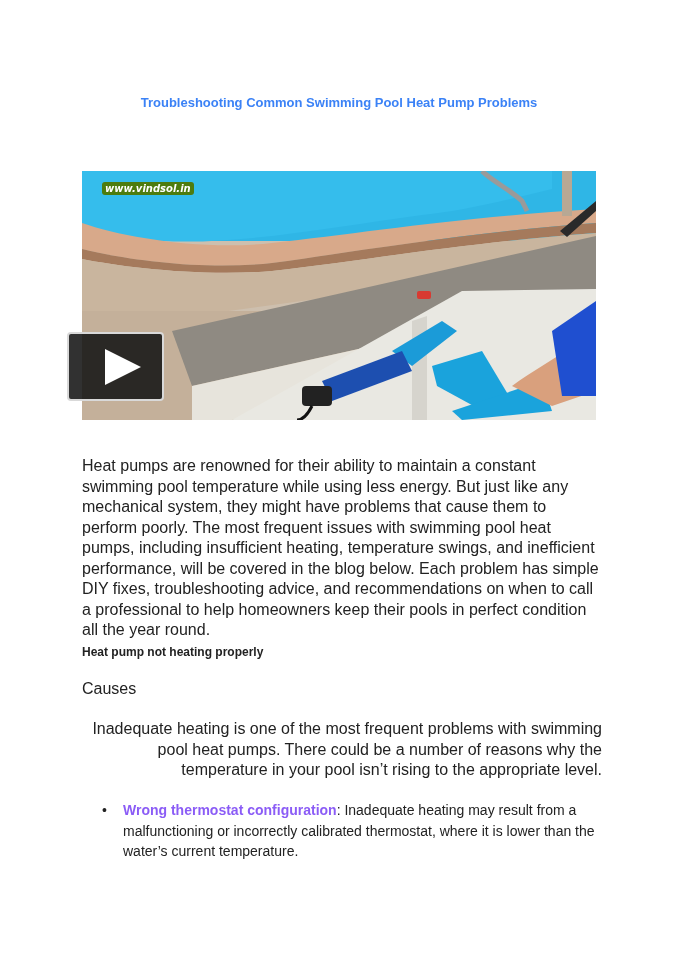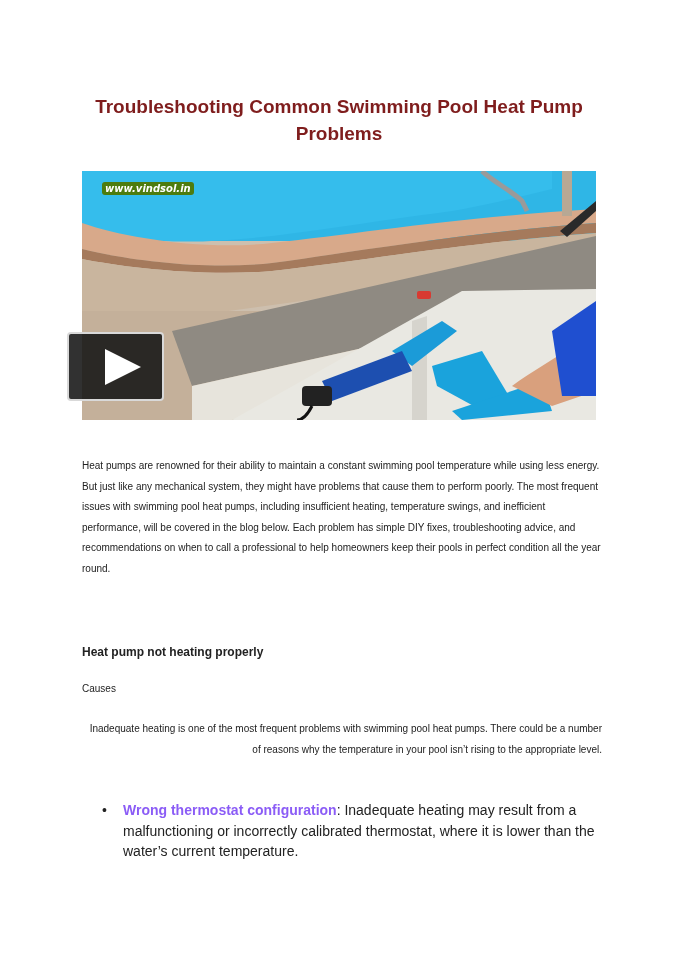--- a/index.html
+++ b/index.html
@@ -3,22 +3,22 @@
   <meta charset="utf-8">
   <style>
     html, body { margin: 0; padding: 0; background: #ffffff; }
     body {
       width: 678px; height: 960px; position: relative; overflow: hidden;
       font-family: "Liberation Sans", "DejaVu Sans", sans-serif;
       color: #1a1a1a;
     }
     .title {
       position: absolute; left: 82px; width: 514px; top: 80px;
-      text-align: center; font-weight: bold; font-size: 19px; line-height: 27px;
-      color: #7f1d1d;
+      text-align: center; font-weight: bold; font-size: 13px; line-height: 27px;
+      color: #3b82f6;
     }
     .hero {
       position: absolute; left: 82px; top: 171px; width: 514px; height: 249px;
       overflow: hidden; background: #cdbfae;
     }
     .hero svg { display: block; }
     .watermark {
       position: absolute; left: 20px; top: 11px; padding: 0 3px;
       background: #4d7c0f; color: #fff; font-weight: bold; font-style: italic;
       font-size: 10px; line-height: 13px; border-radius: 3px;
@@ -29,21 +29,21 @@
       background: rgba(20,20,20,0.88); border: 2px solid #d9d9d9;
       border-radius: 4px; box-sizing: border-box; cursor: pointer;
     }
     .play .tri {
       position: absolute; left: 36px; top: 15px; width: 0; height: 0;
       border-top: 18px solid transparent; border-bottom: 18px solid transparent;
       border-left: 36px solid #ffffff;
     }
     .body-text {
       position: absolute; left: 82px; width: 520px;
-      font-family: "Liberation Sans", sans-serif; font-size: 10px; line-height: 20.5px;
+      font-family: "Liberation Sans", sans-serif; font-size: 16px; line-height: 20.5px;
       color: #222;
     }
     .p1 { top: 456px; }
     .h2 { top: 642px; font-weight: bold; font-size: 12px; }
     .causes { top: 679px; }
     .p2 { top: 719px; text-align: right; }
     .bullet-list { position: absolute; left: 82px; top: 800px; width: 520px; margin: 0; padding: 0; list-style: none; font-size: 14px; line-height: 20.5px; color: #222; }
     .bullet-list li { position: relative; padding-left: 41px; }
     .bullet-list .dot { position: absolute; left: 20px; top: 0; }
     .bullet-list b { color: #8b5cf6; }

